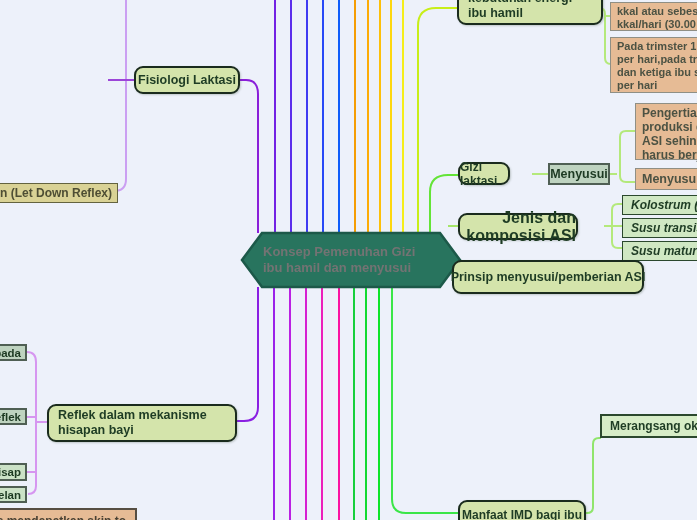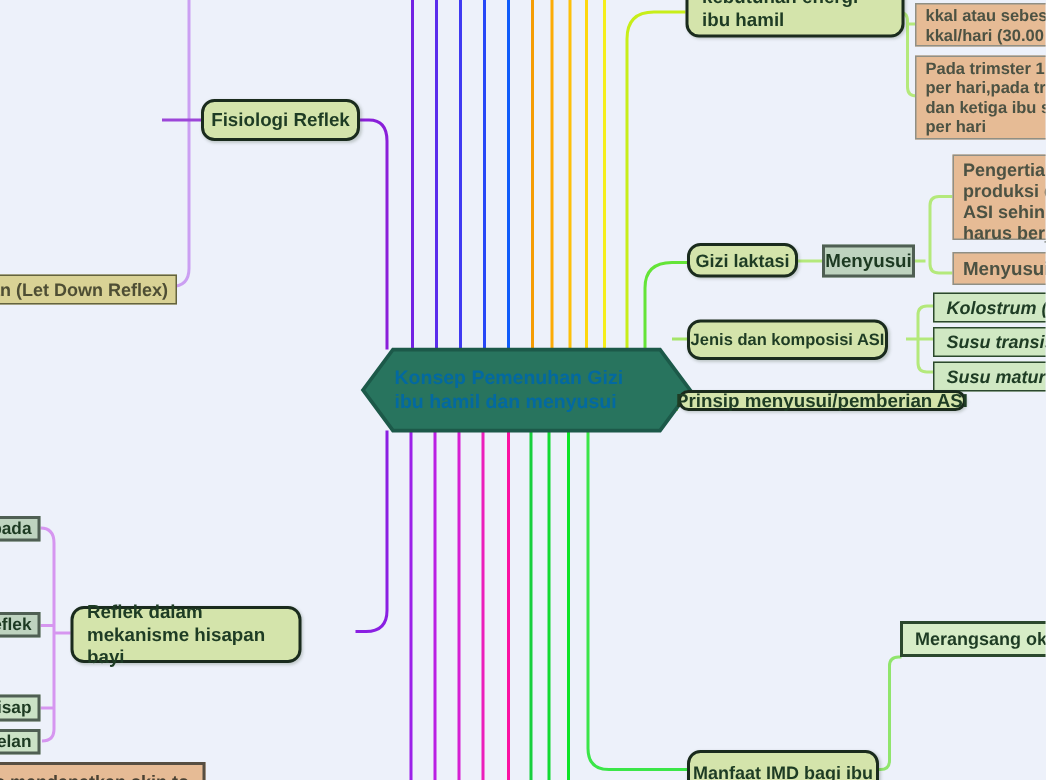--- a/index.html
+++ b/index.html
@@ -31,21 +31,21 @@
   .tanbox{
     background:#e6bb95;border:1.5px solid #8f8f85;
     color:#4c5243;font-size:11px;line-height:13px;
     white-space:pre-line;padding:2px 6px;align-items:flex-start;
   }
   .khaki{
     background:#d9d295;border:1.5px solid #63633f;
     color:#4e4e34;font-size:12px;justify-content:flex-end;padding-right:5px;
   }
   .center-label{
-    color:#0369a1;font-size:13px;line-height:16px;padding-left:21px;
+    color:#737373;font-size:13px;line-height:16px;padding-left:21px;
   }
   .center-label span{display:inline-block;width:174px;}
   .wrap2{padding:4px 9px;line-height:15px;align-items:center;}
 </style>
 </head>
 <body>
 
 <svg id="edges" width="697" height="520" viewBox="0 0 697 520">
 
   <path d="M275 0 V233" stroke="#7322e3"></path>
@@ -91,21 +91,21 @@
   <path d="M586 513 H587 Q593 513 593 507 V444 Q593 438 599 438 H601" stroke="#90e56c"></path>
 
   <polygon points="242,260 262,233 440,233 460,260 440,287 262,287" fill="#28745e" stroke="#1c5949" stroke-width="2.5"></polygon>
 </svg>
 
 <div class="node center-label" style="left:242px;top:233px;width:218px;height:54px;">
   <span>Konsep Pemenuhan Gizi ibu hamil dan menyusui</span>
 </div>
 
 <div class="node branch" style="left:134px;top:66px;width:106px;height:28px;">
-  <span>Fisiologi Reflek</span>
+  <span>Fisiologi Laktasi</span>
 </div>
 
 <div class="node khaki" style="left:-36px;top:183px;width:154px;height:20px;">
   <span>ran (Let Down Reflex)</span>
 </div>
 
 <div class="node sage" style="left:-30px;top:344px;width:57px;height:17px;justify-content:flex-end;padding-right:4px;font-size:11.5px;">
   <span>pada</span>
 </div>
 
@@ -114,21 +114,21 @@
 </div>
 
 <div class="node sage" style="left:-30px;top:463px;width:57px;height:18px;justify-content:flex-end;padding-right:4px;font-size:11.5px;background:#cbe2c6;">
   <span>hisap</span>
 </div>
 
 <div class="node sage" style="left:-30px;top:486px;width:57px;height:17px;justify-content:flex-end;padding-right:4px;font-size:11.5px;background:#cbe2c6;">
   <span>elan</span>
 </div>
 
-<div class="node branch wrap2" style="left:47px;top:404px;width:154px;height:38px;justify-content:flex-start;">
+<div class="node branch wrap2" style="left:47px;top:404px;width:190px;height:38px;justify-content:flex-start;">
   <span>Reflek dalam mekanisme hisapan bayi</span>
 </div>
 
 <div class="node tanbox" style="left:-60px;top:508px;width:197px;height:40px;border:2px solid #564e42;font-size:12px;color:#4a4234;justify-content:flex-end;padding:5px 9px;">
   <span>s mendapatkan skin to</span>
 </div>
 
 <div class="node branch wrap2" style="left:457px;top:-14px;width:146px;height:39px;justify-content:flex-start;">
   <span>kebutuhan energi ibu hamil</span>
 </div>
@@ -145,21 +145,21 @@
 per hari</span>
 </div>
 
 <div class="node tanbox" style="left:635px;top:103px;width:120px;height:57px;font-size:12px;line-height:14px;">
   <span>Pengertia
 produksi d
 ASI  sehin
 harus berj</span>
 </div>
 
-<div class="node branch" style="left:458px;top:162px;width:74px;height:23px;font-size:12px;justify-content:center;">
+<div class="node branch" style="left:458px;top:162px;width:52px;height:23px;font-size:12px;justify-content:center;">
   <span>Gizi laktasi</span>
 </div>
 
 <div class="node sage" style="left:548px;top:163px;width:62px;height:22px;font-size:12.5px;">
   <span>Menyusui</span>
 </div>
 
 <div class="node tanbox" style="left:635px;top:168px;width:120px;height:22px;font-size:12.5px;line-height:16px;">
   <span>Menyusui</span>
 </div>
@@ -169,25 +169,25 @@
 </div>
 
 <div class="node leafgreen" style="left:622px;top:218px;width:120px;height:20px;">
   <span>Susu transisi</span>
 </div>
 
 <div class="node leafgreen" style="left:622px;top:241px;width:120px;height:20px;">
   <span>Susu matur (&gt;</span>
 </div>
 
-<div class="node branch" style="left:458px;top:213px;width:134px;height:27px;font-size:11px;text-align:right;">
+<div class="node branch" style="left:458px;top:213px;width:120px;height:27px;font-size:16px;text-align:right;">
   <span>Jenis dan komposisi ASI</span>
 </div>
 
-<div class="node branch" style="left:452px;top:260px;width:192px;height:14px;font-size:12.5px;white-space:nowrap;">
+<div class="node branch" style="left:452px;top:260px;width:192px;height:34px;font-size:12.5px;white-space:nowrap;">
   <span>Prinsip menyusui/pemberian ASI</span>
 </div>
 
 <div class="node plaingreen" style="left:600px;top:414px;width:120px;height:24px;">
   <span>Merangsang oksi</span>
 </div>
 
 <div class="node branch" style="left:458px;top:500px;width:128px;height:30px;font-size:12px;">
   <span>Manfaat IMD bagi ibu</span>
 </div>

